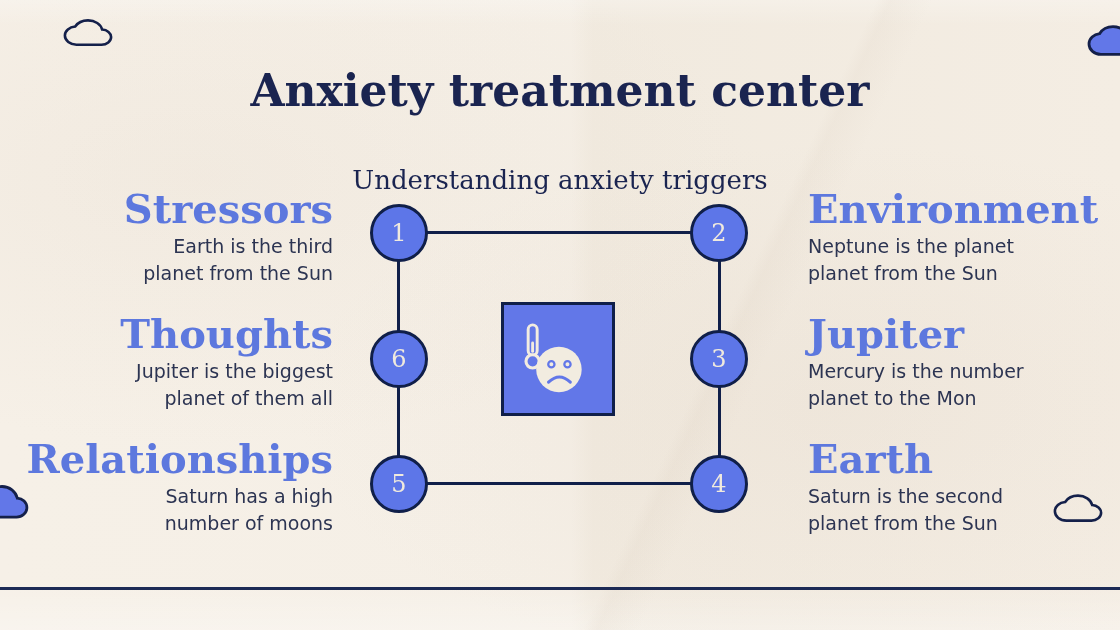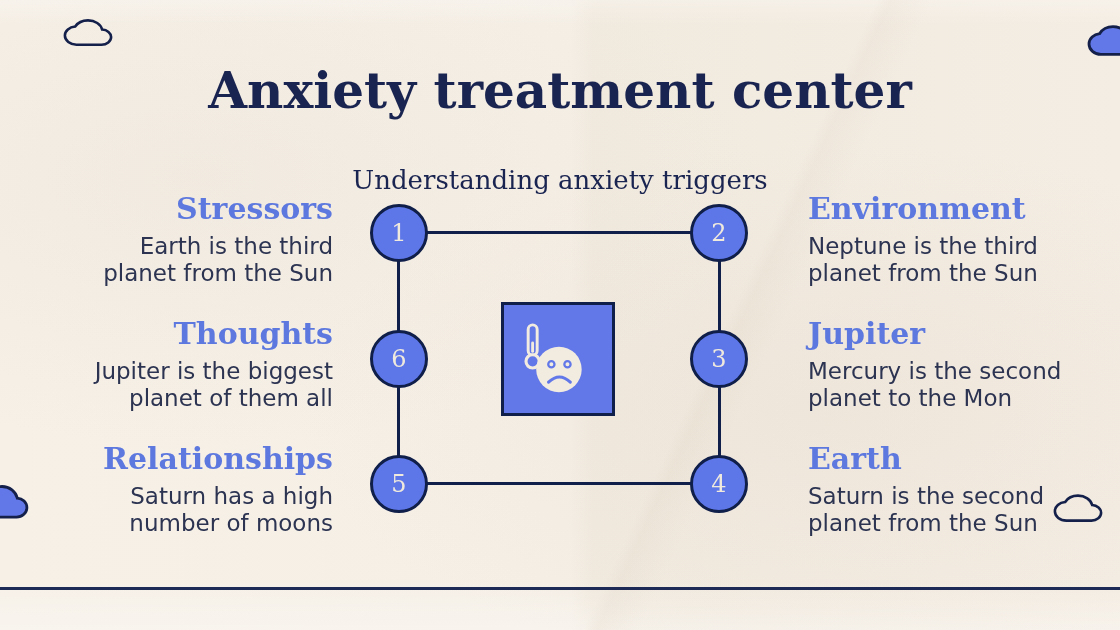--- a/index.html
+++ b/index.html
@@ -14,21 +14,21 @@
   .slide::before{
     content:"";position:absolute;inset:0;pointer-events:none;
     background:
       linear-gradient(115deg, transparent 62%, rgba(190,170,150,0.07) 63%, transparent 66%),
       linear-gradient(180deg, rgba(255,255,255,0.25) 0%, transparent 4%, transparent 92%, rgba(255,255,255,0.3) 100%);
   }
   
   .title{
     position:absolute;top:64px;left:0;width:100%;text-align:center;
     font-family:"DejaVu Serif","Liberation Serif",serif;
-    font-size:50px;line-height:54px;font-weight:700;color:#1a2450;letter-spacing:0;
+    font-size:44px;line-height:54px;font-weight:700;color:#1a2450;letter-spacing:0;
   }
   .subtitle{
     position:absolute;top:130px;left:0;width:100%;text-align:center;
     font-family:"DejaVu Serif","Liberation Serif",serif;
     font-size:26px;line-height:32px;font-weight:400;color:#1a2450;margin-top:34px;
   }
   
   .line{position:absolute;background:#101f49;}
   .line.h{height:3px;width:320px;left:399px;}
   .line.v{width:3px;height:251px;top:233px;}
@@ -43,24 +43,24 @@
     position:absolute;left:501px;top:302px;width:114px;height:114px;
     background:#6277e8;border:3px solid #101f49;box-sizing:border-box;
   }
   .center-square svg{display:block;width:100%;height:100%;}
   
   .item{position:absolute;width:320px;}
   .item.left{right:787px;text-align:right;}
   .item.right{left:808px;text-align:left;}
   .item h2{
     margin:0;font-family:"DejaVu Serif","Liberation Serif",serif;
-    font-size:30px;line-height:38px;font-weight:700;color:#5d78de;
+    font-size:40px;line-height:38px;font-weight:700;color:#5d78de;
   }
   .item p{
-    margin:5px 0 0 0;font-size:23px;line-height:26.5px;font-weight:400;color:#2c3452;
+    margin:5px 0 0 0;font-size:19px;line-height:26.5px;font-weight:400;color:#2c3452;
   }
   .item.left p{margin-left:auto;}
   .row1{top:190px}.row2{top:315px}.row3{top:440px}
   
   .cloud{position:absolute;}
   .rule{position:absolute;left:0;top:587px;width:1120px;height:3px;background:#1c2a55;}
 </style>
 </head>
 <body>
 
@@ -130,25 +130,25 @@
     <h2>Thoughts</h2>
     <p><span>Jupiter is the biggest</span><br><span>planet of them all</span></p>
   </div>
   <div class="item left row3">
     <h2>Relationships</h2>
     <p><span>Saturn has a high</span><br><span>number of moons</span></p>
   </div>
 
   <div class="item right row1">
     <h2>Environment</h2>
-    <p><span>Neptune is the third</span><br><span>planet from the Sun</span></p>
+    <p><span>Neptune is the planet</span><br><span>planet from the Sun</span></p>
   </div>
   <div class="item right row2">
     <h2>Jupiter</h2>
-    <p><span>Mercury is the second</span><br><span>planet to the Mon</span></p>
+    <p><span>Mercury is the number</span><br><span>planet to the Mon</span></p>
   </div>
   <div class="item right row3">
     <h2>Earth</h2>
     <p><span>Saturn is the second</span><br><span>planet from the Sun</span></p>
   </div>
 
   <div class="rule"></div>
 
 </div>
 

